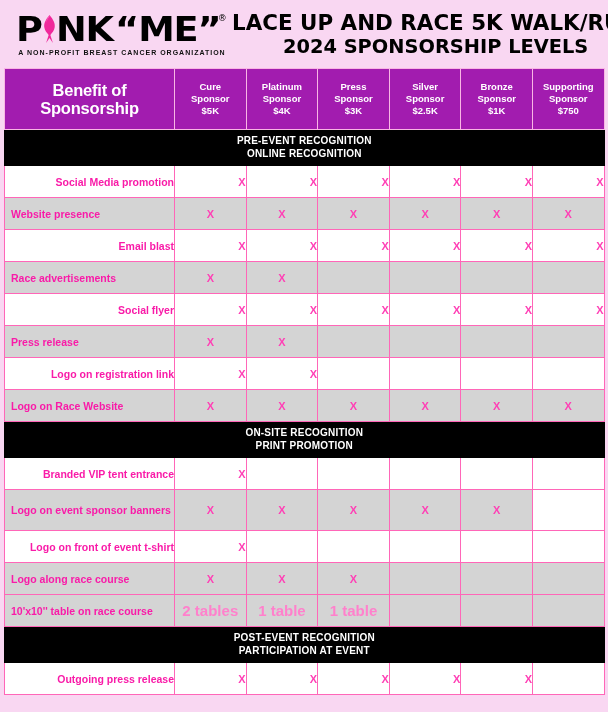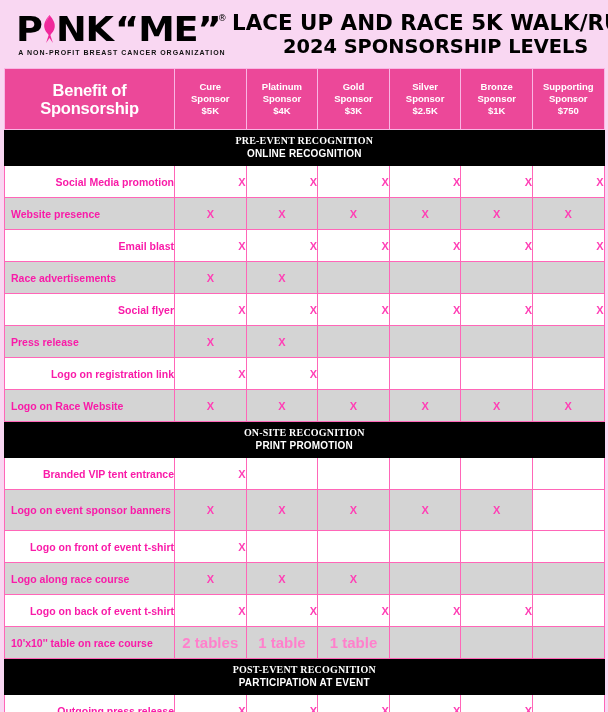--- a/index.html
+++ b/index.html
@@ -101,21 +101,21 @@
   table.levels col.c-tier    { width: 71.6px; }
 
   .levels th, .levels td {
     border: 1px solid #ff66b8;
     padding: 0;
     vertical-align: middle;
   }
 
   
   tr.tier-head th {
-    background: #ec4899;
+    background: #a21caf;
     color: #ffffff;
     font-weight: bold;
     border: 1px solid #f9b6e4;
     height: 60px;
     text-align: center;
   }
   th.benefit-head {
     font-size: 16.5px;
     line-height: 18px;
     letter-spacing: -0.2px;
@@ -132,21 +132,21 @@
     background: #000000;
     color: #ffffff;
     text-align: center;
     font-size: 10px;
     font-weight: bold;
     line-height: 13px;
     letter-spacing: 0.2px;
     padding: 4px 0 5px 0;
     border: 1px solid #000000;
   }
-  .section-l1 { display: block; font-family: Liberation Serif, serif; }
+  .section-l1 { display: block; }
   .section-l2 { display: block; }
 
   
   tr.benefit-row td.benefit-name {
     color: #f91ba8;
     font-size: 10.5px;
     font-weight: bold;
     padding: 4px 0 4px 6px;
     line-height: 12px;
   }
@@ -218,21 +218,21 @@
           <span class="tier-name">Cure</span>
           <span class="tier-name">Sponsor</span>
           <span class="tier-price">$5K</span>
         </th>
         <th class="tier-head-cell">
           <span class="tier-name">Platinum</span>
           <span class="tier-name">Sponsor</span>
           <span class="tier-price">$4K</span>
         </th>
         <th class="tier-head-cell">
-          <span class="tier-name">Gold</span>
+          <span class="tier-name">Press</span>
           <span class="tier-name">Sponsor</span>
           <span class="tier-price">$3K</span>
         </th>
         <th class="tier-head-cell">
           <span class="tier-name">Silver</span>
           <span class="tier-name">Sponsor</span>
           <span class="tier-price">$2.5K</span>
         </th>
         <th class="tier-head-cell">
           <span class="tier-name">Bronze</span>
@@ -360,29 +360,20 @@
       </tr>
       <tr class="benefit-row row-gray h-1">
         <td class="benefit-name">Logo along race course</td>
         <td class="mark">X</td>
         <td class="mark">X</td>
         <td class="mark">X</td>
         <td class="mark"></td>
         <td class="mark"></td>
         <td class="mark"></td>
       </tr>
-      <tr class="benefit-row row-white h-1">
-        <td class="benefit-name">Logo on back of event t-shirt</td>
-        <td class="mark">X</td>
-        <td class="mark">X</td>
-        <td class="mark">X</td>
-        <td class="mark">X</td>
-        <td class="mark">X</td>
-        <td class="mark"></td>
-      </tr>
       <tr class="benefit-row row-gray h-1">
         <td class="benefit-name">10'x10'' table on race course</td>
         <td class="mark text-val">2 tables</td>
         <td class="mark text-val">1 table</td>
         <td class="mark text-val">1 table</td>
         <td class="mark"></td>
         <td class="mark"></td>
         <td class="mark"></td>
       </tr>
       <tr class="section-row">

